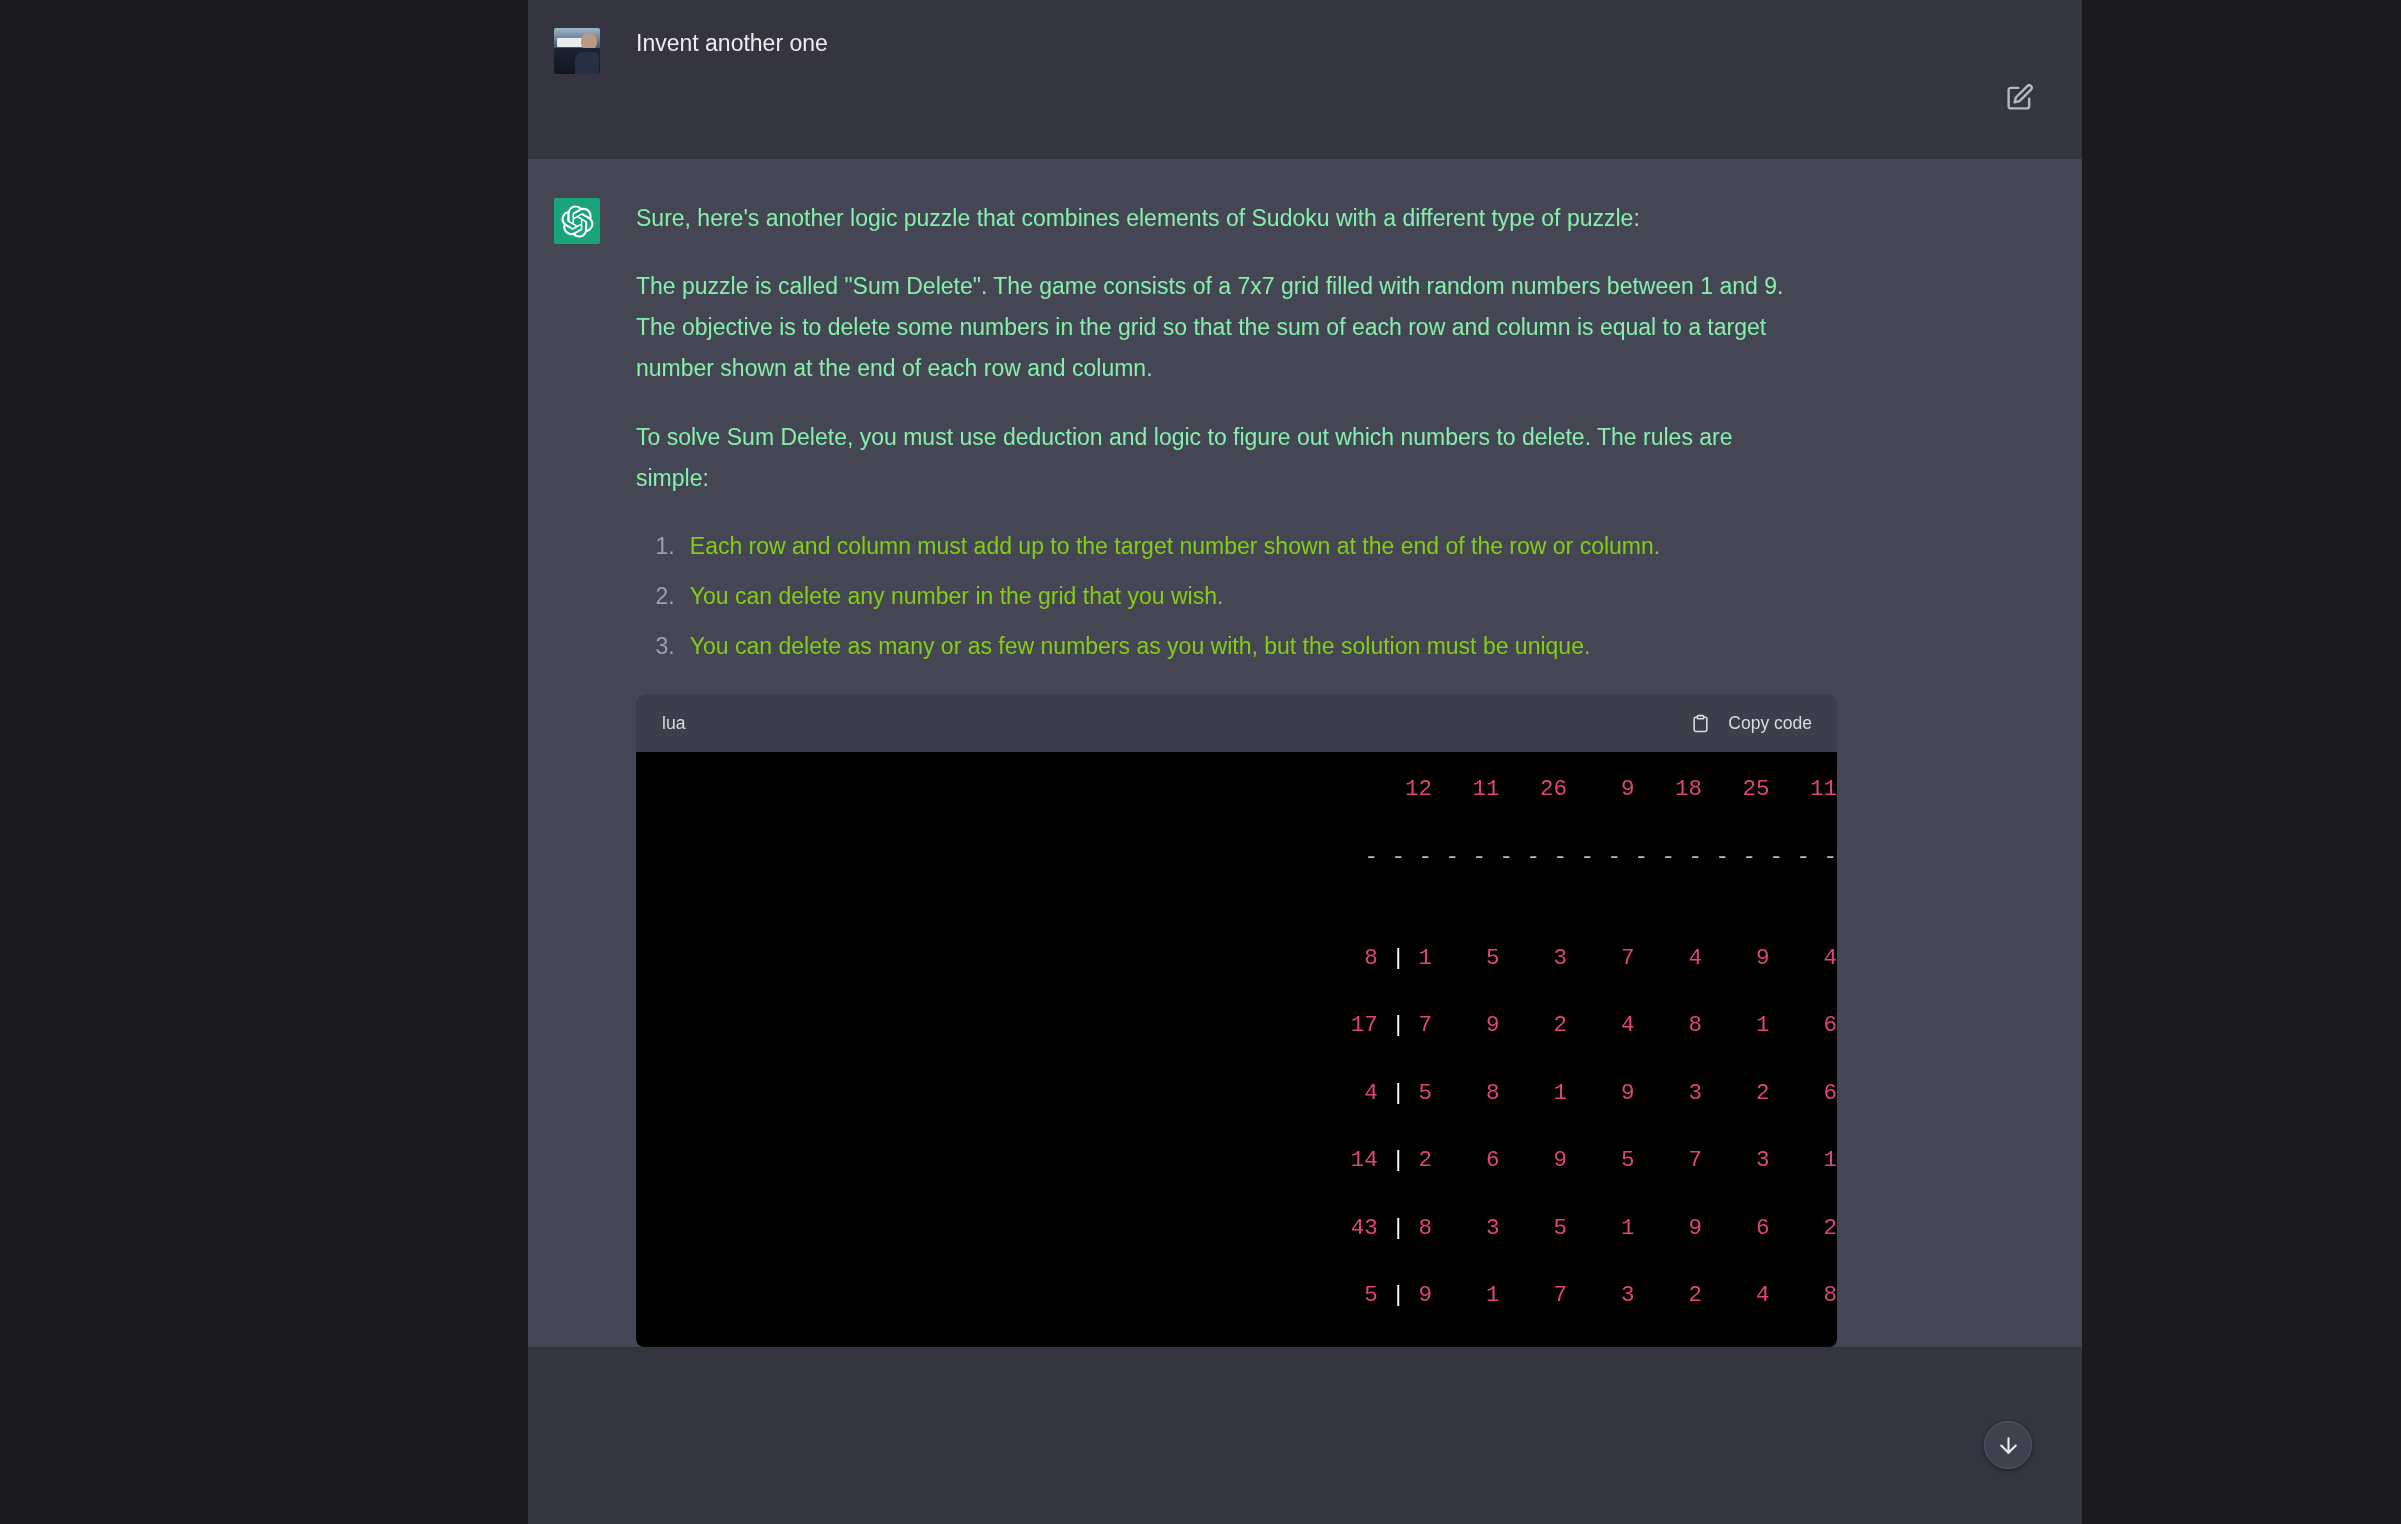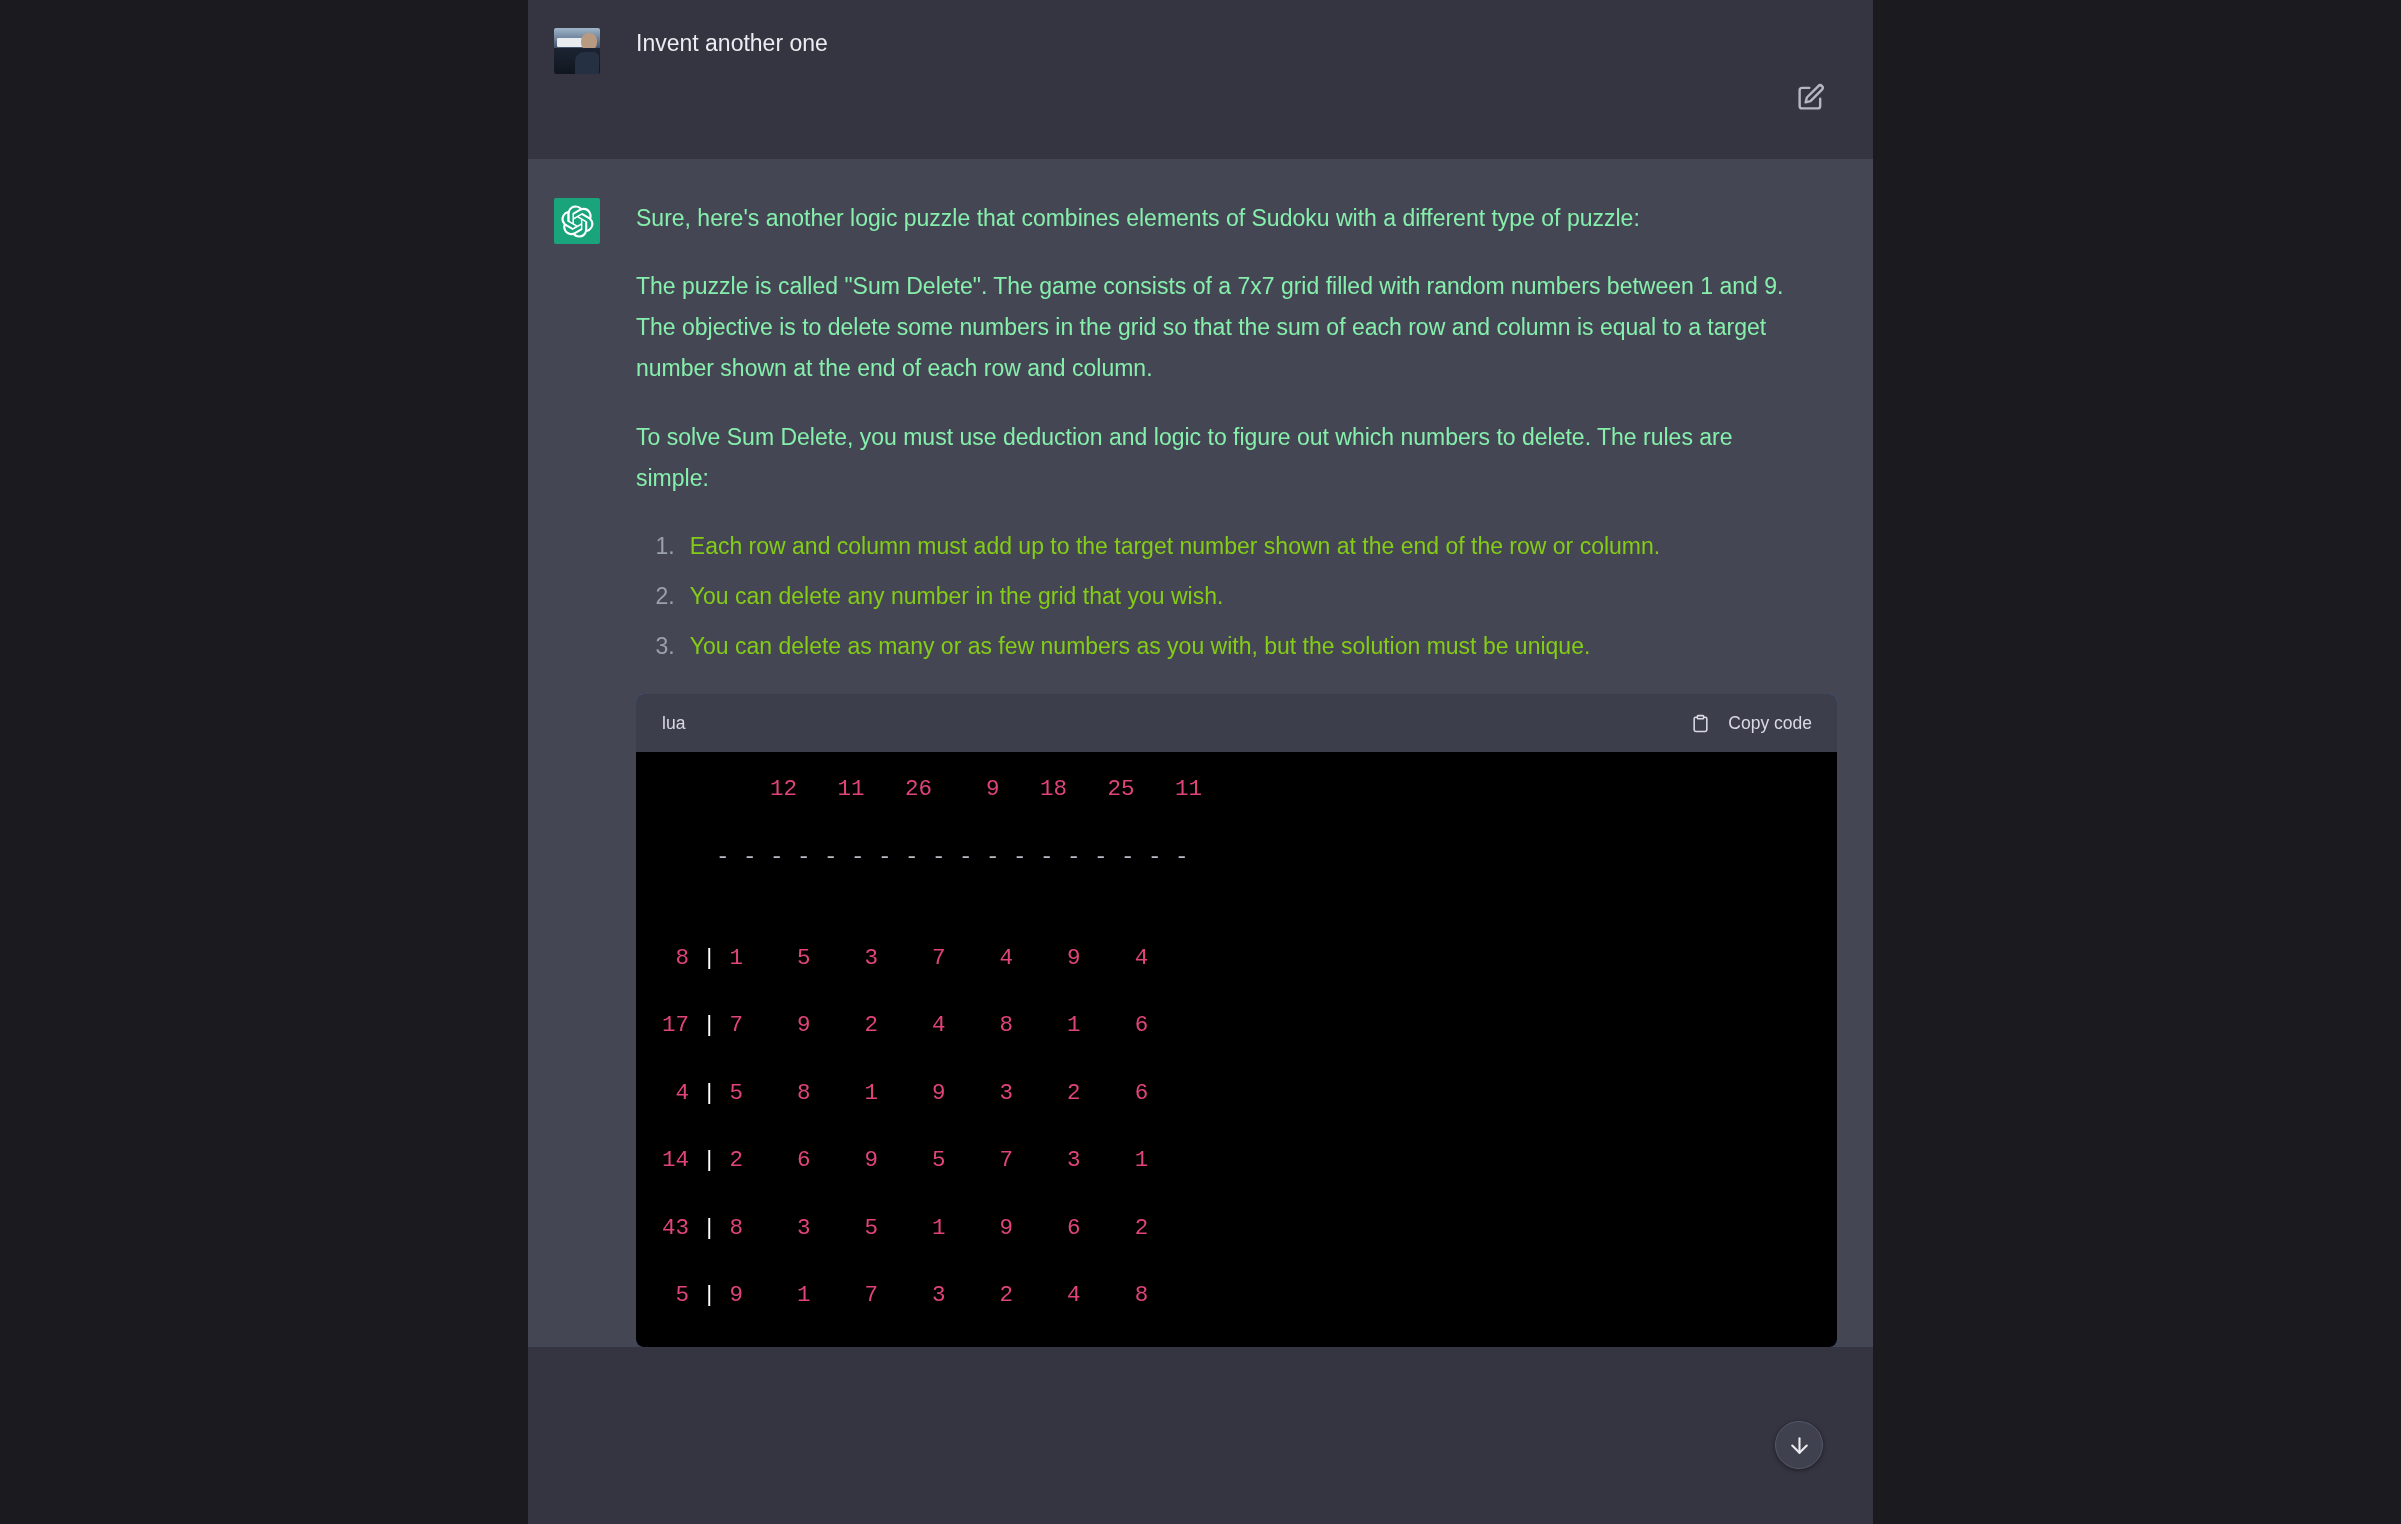--- a/index.html
+++ b/index.html
@@ -20,21 +20,21 @@
     position: relative;
     width: 2401px;
     height: 1524px;
     background: #1b1b1f;
   }
 
   #conversation {
     position: absolute;
     left: 528px;
     top: 0;
-    width: 1345px;
+    width: 1554px;
     height: 1524px;
     overflow: hidden;
     background: #343541;
   }
 
   
   .msg {
     display: flex;
     width: 100%;
     box-sizing: border-box;
@@ -188,20 +188,21 @@
     font-family: "Liberation Mono", "DejaVu Sans Mono", monospace;
     font-size: 22.5px;
     line-height: 1.5;
     white-space: pre;
     color: #e05d8b;
   }
   .code-line {
     display: block;
     padding-left: 26px;
     white-space: pre;
+    text-align: right;
   }
   .tok-num  { color: #e0447b; }
   .tok-dash { color: #b9bdc6; }
   .tok-pipe { color: #ffffff; }
 
   
   .scroll-btn {
     position: absolute;
     right: 50px;
     bottom: 55px;

